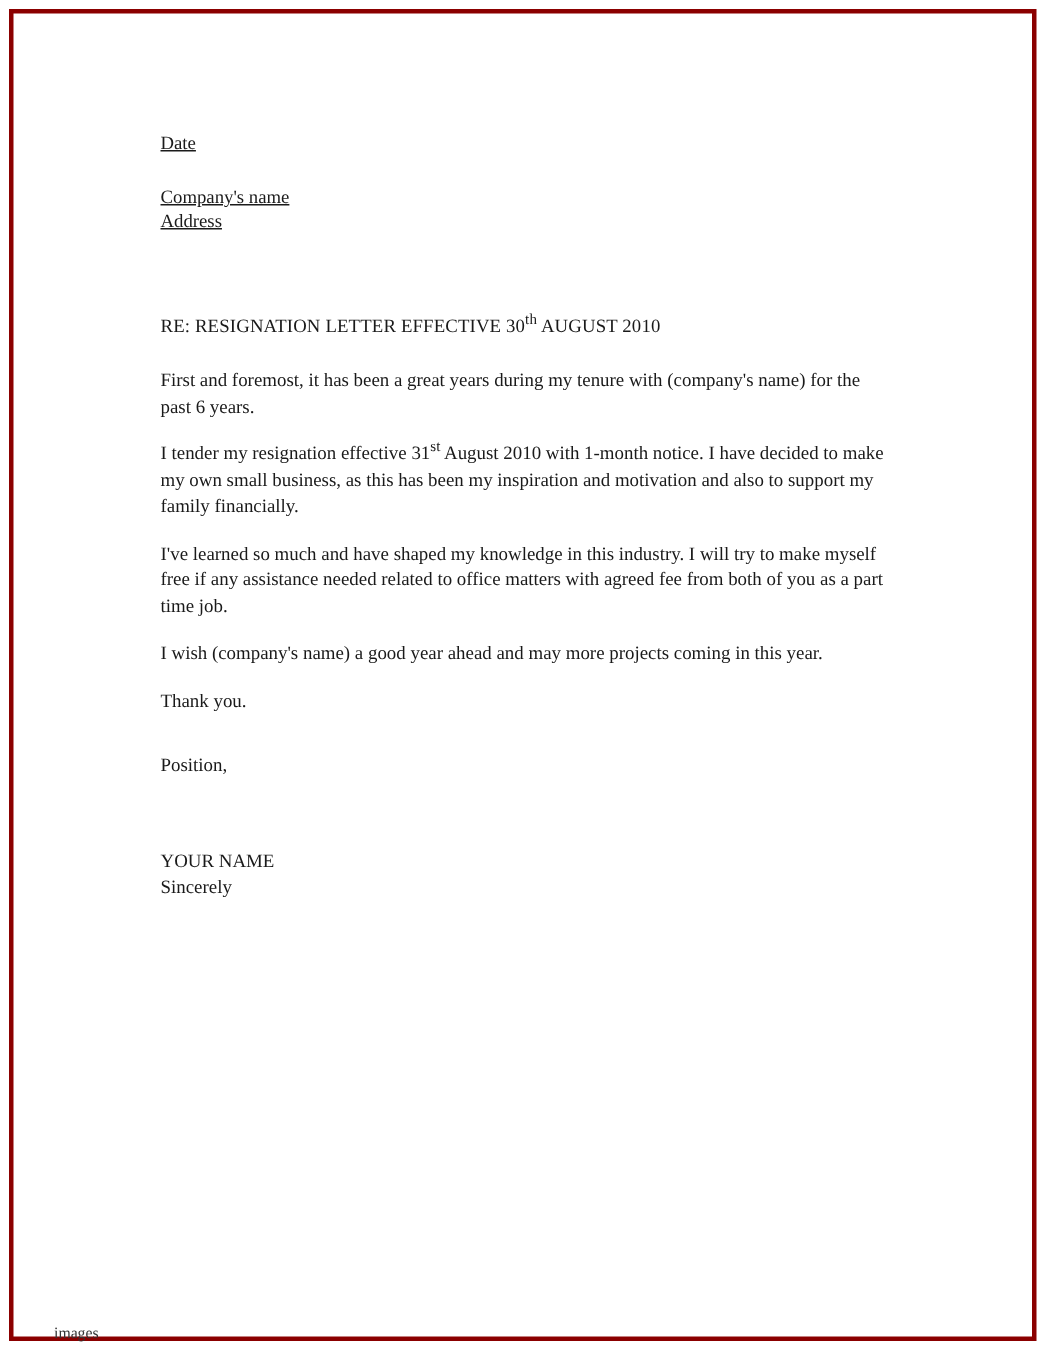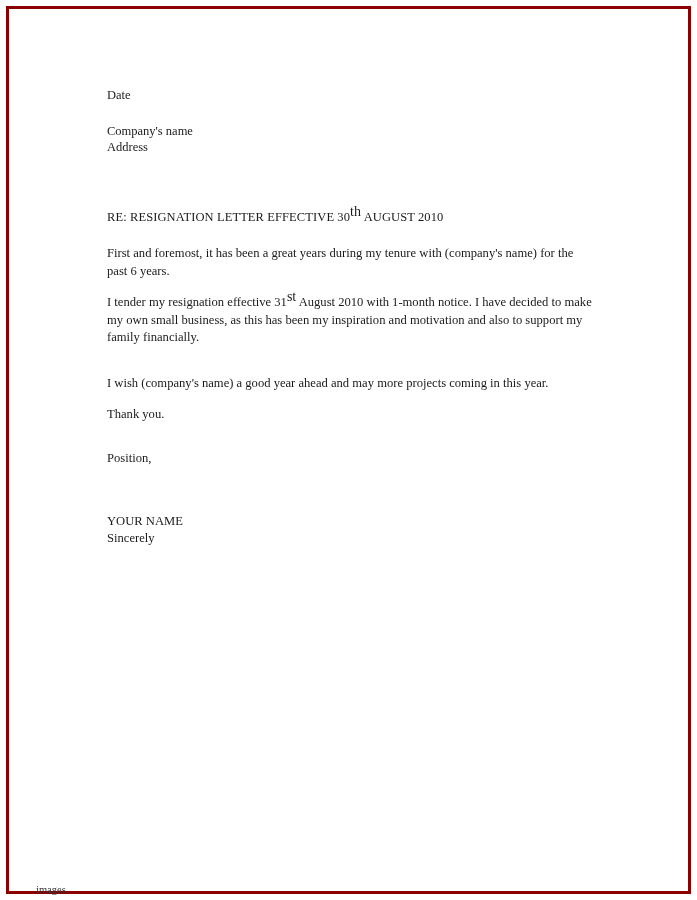--- a/index.html
+++ b/index.html
@@ -27,20 +27,21 @@
     position: absolute;
     left: 98px;
     top: 78px;
     width: 486px;
   }
   .line {
     font-size: 12.5px;
     line-height: 16px;
     color: #1b1b1b;
     font-family: "Liberation Serif", serif;
+    text-decoration: underline;
   }
   .blk {
     margin-bottom: 0;
   }
   .gap-sm { height: 14px; }
   .gap-md { height: 20px; }
   .gap-lg { height: 26px; }
   .gap-xl { height: 34px; }
 
   .attn-row {
@@ -54,21 +55,21 @@
     font-size: 12.5px;
     line-height: 16px;
     letter-spacing: 0.1px;
   }
   .para {
     font-size: 12.6px;
     line-height: 17.5px;
     text-align: left;
   }
   sup {
-    font-size: 14px;
+    font-size: 10px;
     vertical-align: super;
     line-height: 0;
   }
   .sign-name {
     font-size: 12.6px;
     line-height: 17px;
   }
   .caption {
     position: absolute;
     left: 36px;
@@ -101,20 +102,21 @@
     <div class="gap-md"></div>
 
     <div class="para">First and foremost, it has been a great years during my tenure with (company's name) for the past 6 years.</div>
 
     <div class="gap-sm"></div>
 
     <div class="para"><span>I tender my resignation effective 31</span><sup>st</sup><span> August 2010 with 1-month notice. I have decided to make my own small business, as this has been my inspiration and motivation and also to support my family financially.</span></div>
 
     <div class="gap-sm"></div>
 
+    <div class="para">I've learned so much and have shaped my knowledge in this industry. I will try to make myself free if any assistance needed related to office matters with agreed fee from both of you as a part time job.</div>
 
     <div class="gap-sm"></div>
 
     <div class="para">I wish (company's name) a good year ahead and may more projects coming in this year.</div>
 
     <div class="gap-sm"></div>
 
     <div class="para">Thank you.</div>
 
     <div class="gap-lg"></div>

